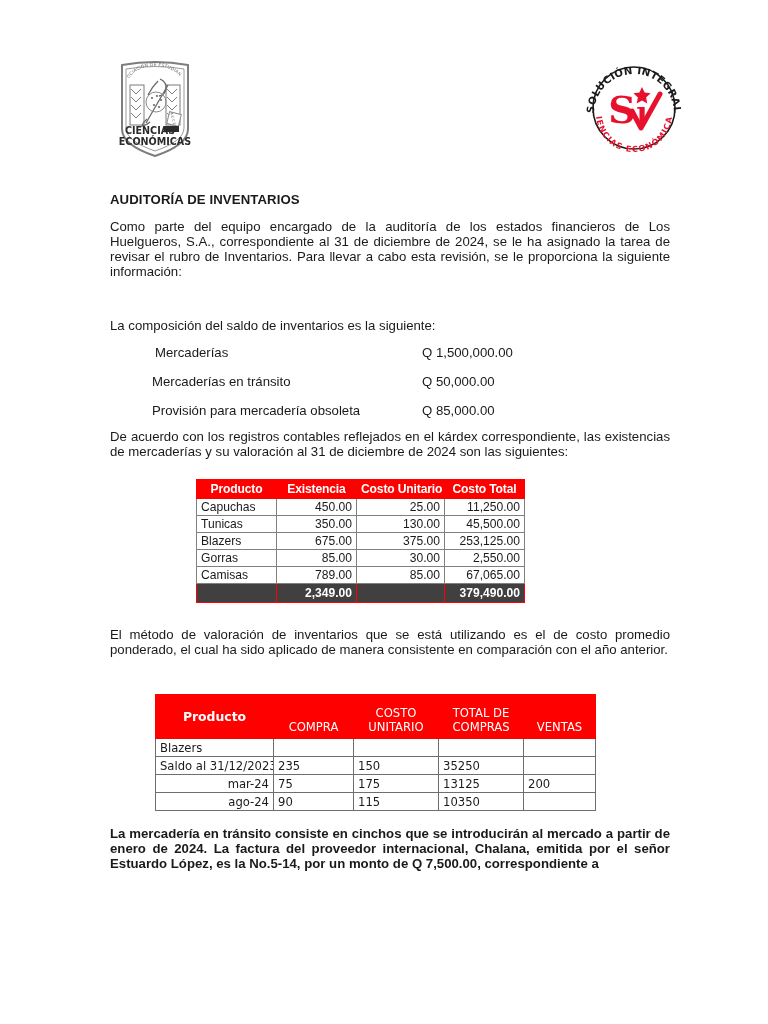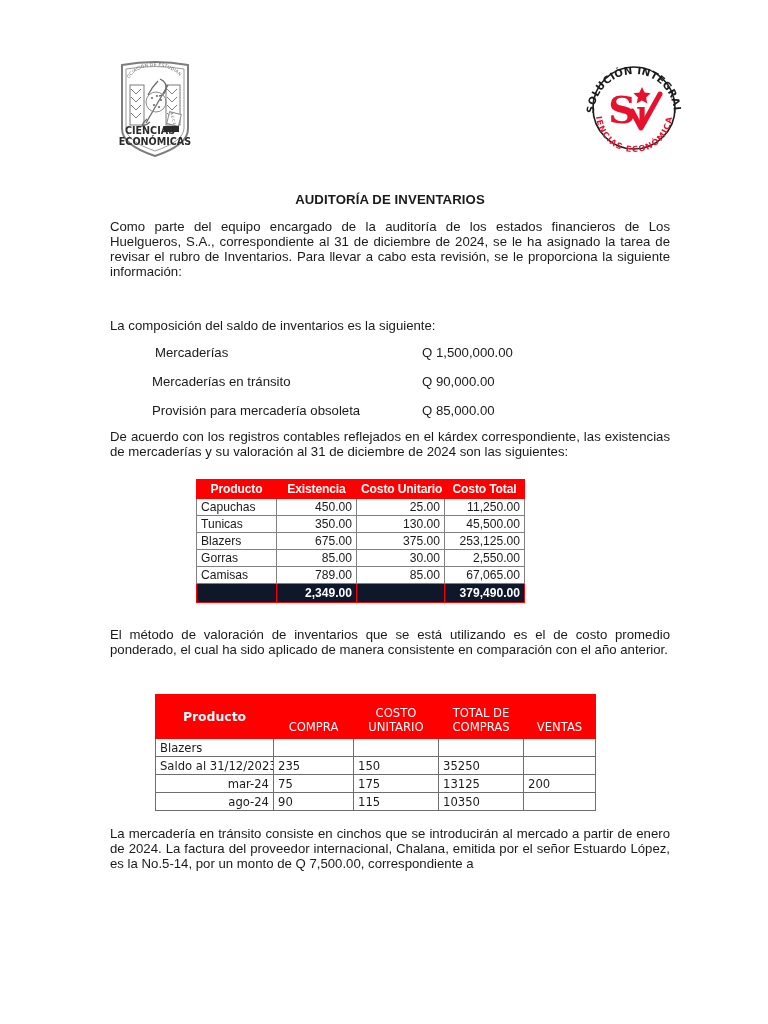--- a/index.html
+++ b/index.html
@@ -46,21 +46,20 @@
     width: 104px;
     height: 104px;
   }
 
   
   .doc-title {
     position: absolute;
     left: 110px;
     top: 192px;
     width: 560px;
-    text-align: center;
     font-size: 13.2px;
     font-weight: bold;
     letter-spacing: .1px;
   }
 
   p.para {
     position: absolute;
     left: 110px;
     width: 560px;
     margin: 0;
@@ -68,21 +67,21 @@
     line-height: 15px;
     text-align: justify;
     text-justify: inter-word;
   }
   p.para.nojust { text-align: left; margin-top: 11px; }
 
   #para-intro   { top: 219px; }
   #para-comp    { top: 307px; }
   #para-kardex  { top: 429px; }
   #para-metodo  { top: 627px; }
-  #para-transito{ top: 826px; }
+  #para-transito{ top: 826px; font-weight: bold; }
 
   
   .comp-list {
     position: absolute;
     left: 110px;
     top: 338px;
     width: 560px;
     font-size: 13.2px;
   }
   .comp-row {
@@ -118,21 +117,21 @@
     color: #ffffff;
     font-weight: bold;
     text-align: center;
     border-color: #ff0000;
     letter-spacing: -.15px;
     height: 19px;
   }
   .tbl-kardex td.txt { text-align: left; }
   .tbl-kardex td.num { text-align: right; }
   .tbl-kardex tr.total td {
-    background: #0f172a;
+    background: #404040;
     color: #ffffff;
     font-weight: bold;
     border-color: #ff0000;
     text-align: right;
     height: 19px;
   }
   .k-c1 { width: 80px; }
   .k-c2 { width: 80px; }
   .k-c3 { width: 88px; }
   .k-c4 { width: 80px; }
@@ -254,21 +253,21 @@
 
   <p class="para nojust" id="para-comp">La composición del saldo de inventarios es la siguiente:</p>
 
   <div class="comp-list">
     <div class="comp-row first">
       <span class="comp-label">Mercaderías</span>
       <span class="comp-value">Q 1,500,000.00</span>
     </div>
     <div class="comp-row">
       <span class="comp-label">Mercaderías en tránsito</span>
-      <span class="comp-value">Q 90,000.00</span>
+      <span class="comp-value">Q 50,000.00</span>
     </div>
     <div class="comp-row">
       <span class="comp-label">Provisión para mercadería obsoleta</span>
       <span class="comp-value">Q 85,000.00</span>
     </div>
   </div>
 
   <p class="para" id="para-kardex">De acuerdo con los registros contables reflejados en el kárdex correspondiente, las existencias de mercaderías y su valoración al 31 de diciembre de 2024 son las siguientes:</p>
 
   <table class="tbl-kardex">

